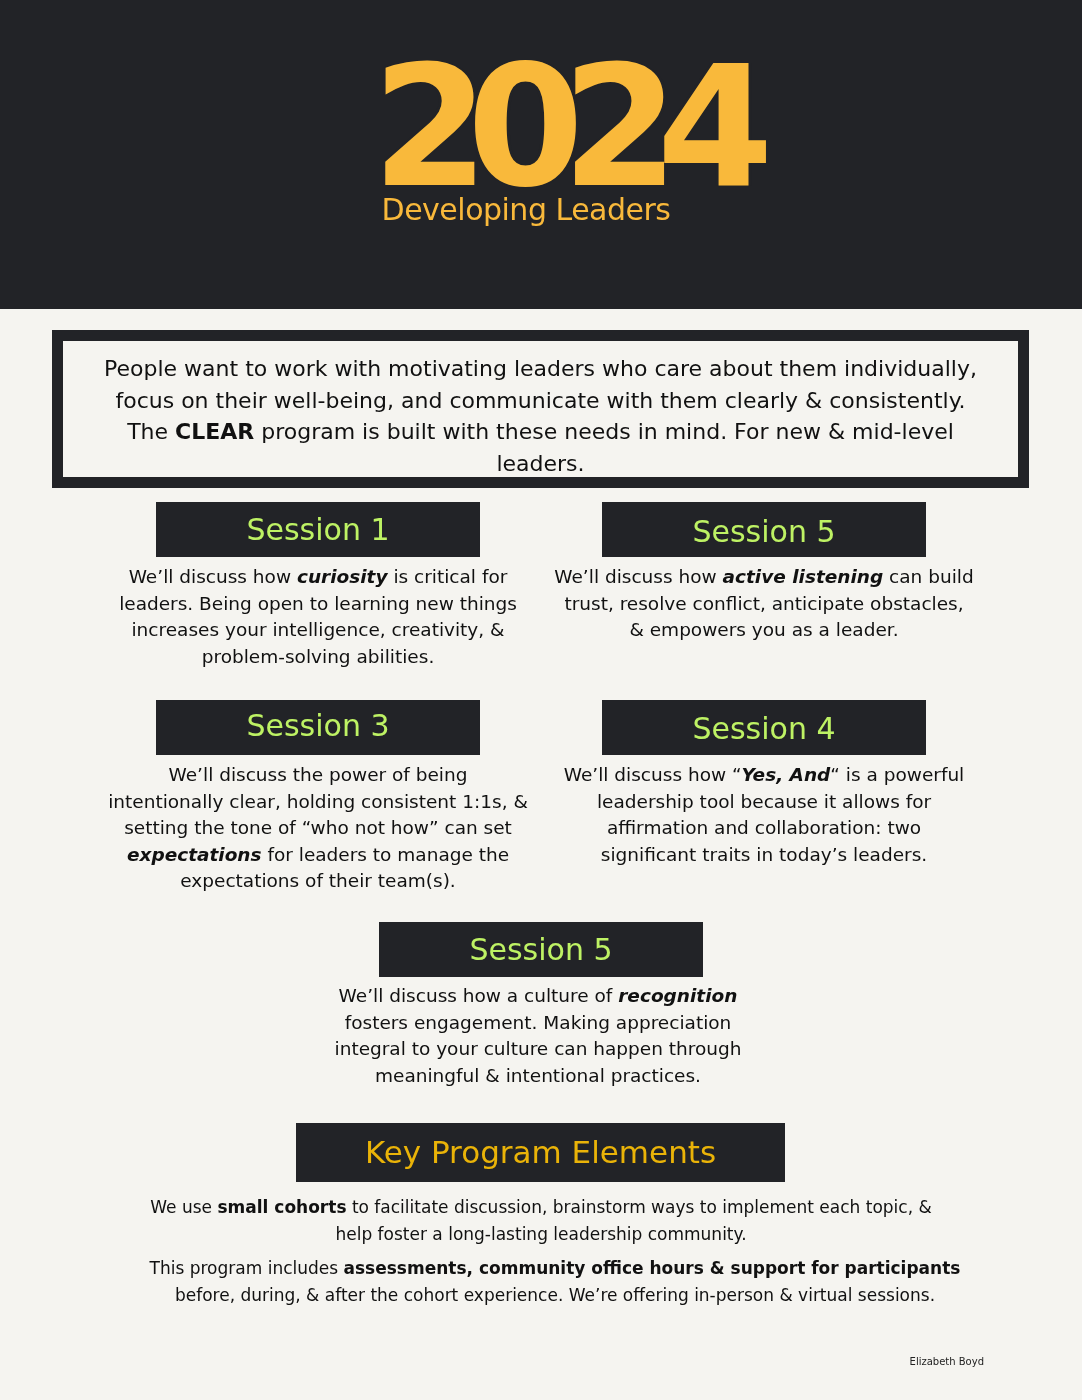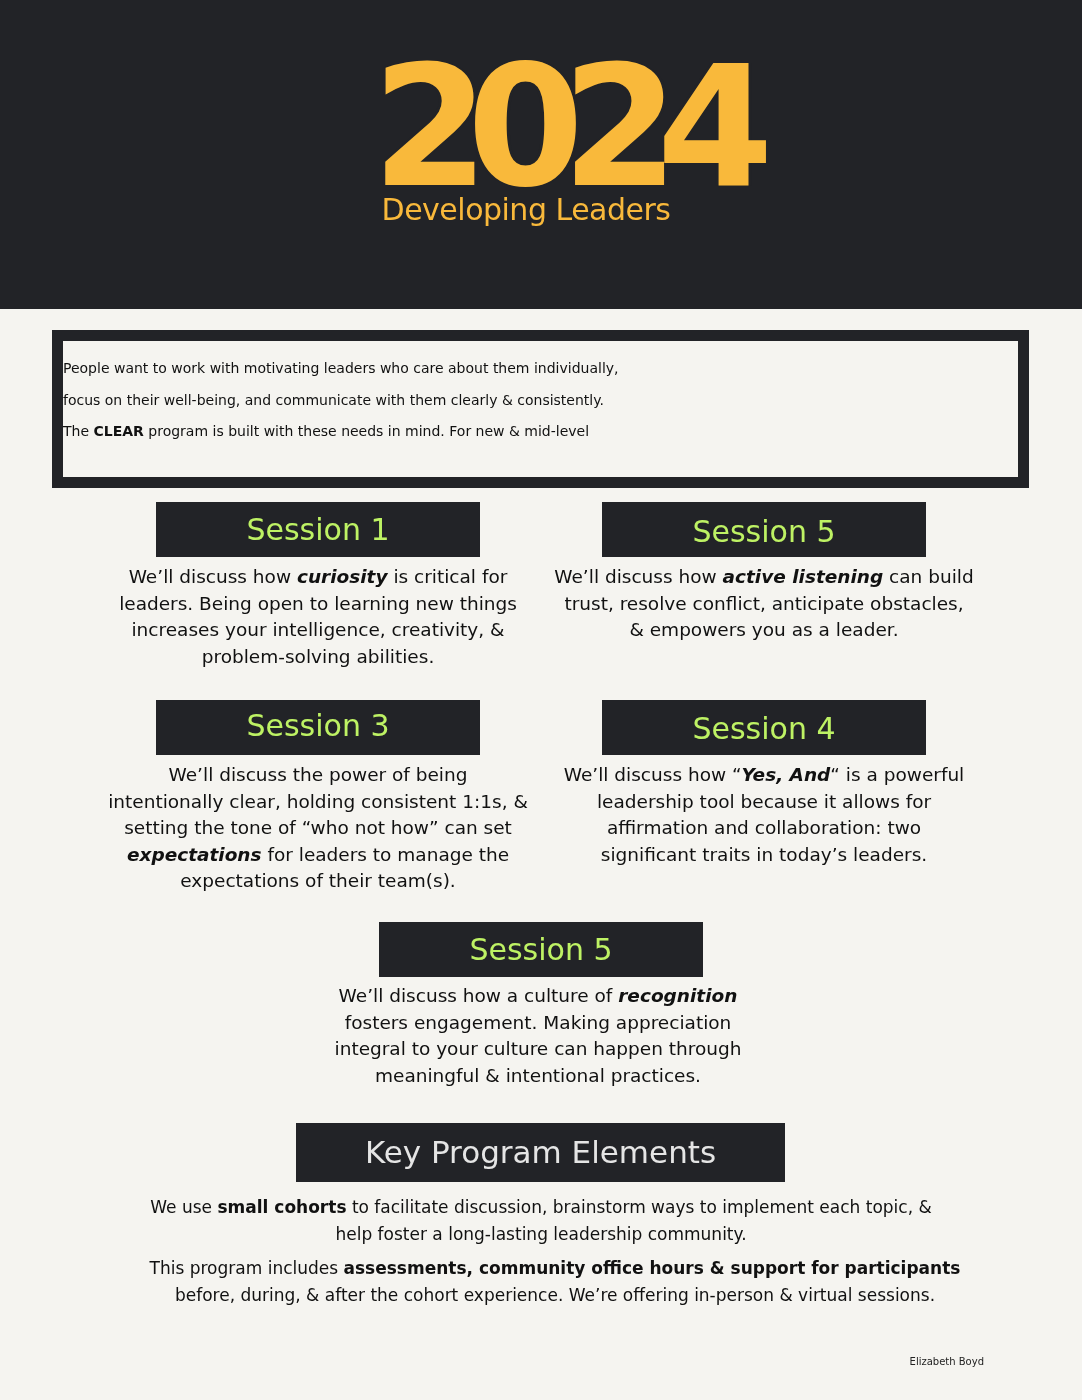--- a/index.html
+++ b/index.html
@@ -32,22 +32,23 @@
     font-family: "DejaVu Sans", sans-serif;
     font-size: 30px;
     color: #f9b93b;
     letter-spacing: -0.5px;
   }
   .intro-box {
     position: absolute; left: 52px; top: 330px; width: 977px; height: 158px;
     border: 11px solid #222327;
     background: #f5f4f0;
     padding-top: 12px;
+    text-align: center;
     font-family: "DejaVu Sans", sans-serif;
-    font-size: 14px;
+    font-size: 22px;
     line-height: 31.5px;
     color: #111;
   }
   .intro-box .line { display: block; }
   .bold { font-weight: bold; }
   .session-title {
     position: absolute; width: 324px; height: 55px;
     background: #222327;
     color: #bef264;
     font-family: "DejaVu Sans", sans-serif;
@@ -61,21 +62,21 @@
     font-family: "DejaVu Sans", sans-serif;
     font-size: 18.5px;
     line-height: 26.5px;
     color: #111;
   }
   .session-desc .line { display: block; white-space: nowrap; }
   .em { font-weight: bold; font-style: italic; }
   .key-title {
     position: absolute; left: 296px; top: 1123px; width: 489px; height: 59px;
     background: #222327;
-    color: #e5e5e5;
+    color: #eab308;
     font-family: "DejaVu Sans", sans-serif;
     font-size: 31px;
     text-align: center;
     line-height: 59px;
   }
   .key-para {
     position: absolute;
     text-align: center;
     font-family: "DejaVu Sans", sans-serif;
     font-size: 17px;
@@ -96,20 +97,21 @@
 
 <div class="header">
   <div class="year">2024</div>
   <div class="subtitle">Developing Leaders</div>
 </div>
 
 <div class="intro-box">
   <span class="line">People want to work with motivating leaders who care about them individually,</span>
   <span class="line">focus on their well-being, and communicate with them clearly &amp; consistently.</span>
   <span class="line"><span>The </span><span class="bold">CLEAR</span><span> program is built with these needs in mind. For new &amp; mid-level</span></span>
+  <span class="line">leaders.</span>
 </div>
 
 <div class="session-title" style="left:156px; top:502px;">Session 1</div>
 <div class="session-desc" style="left:90px; top:564px; width:456px;">
   <span class="line"><span>We’ll discuss how </span><span class="em">curiosity</span><span> is critical for</span></span>
   <span class="line">leaders. Being open to learning new things</span>
   <span class="line">increases your intelligence, creativity, &amp;</span>
   <span class="line">problem-solving abilities.</span>
 </div>
 

